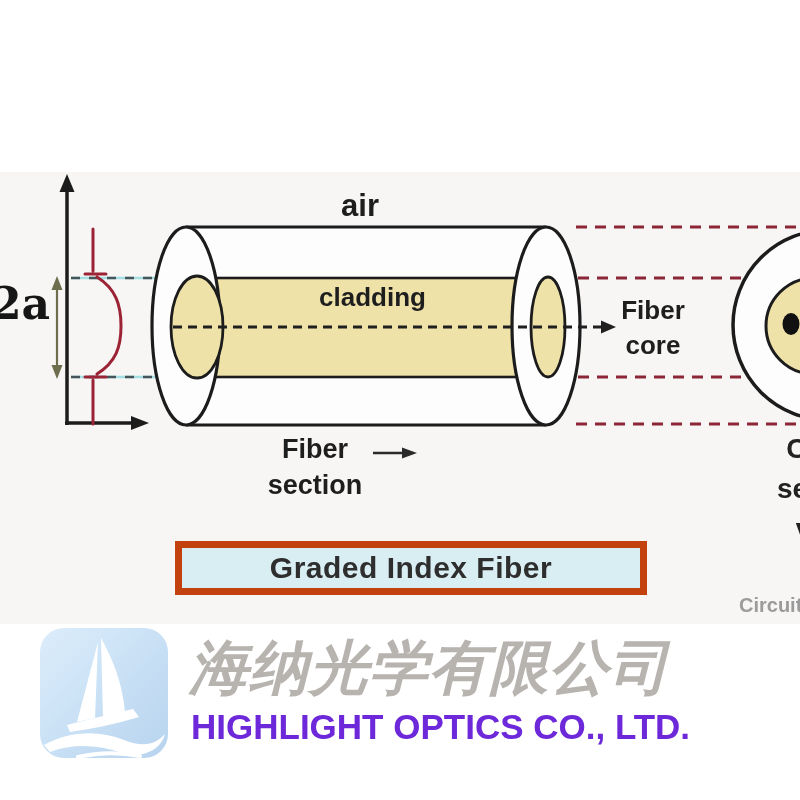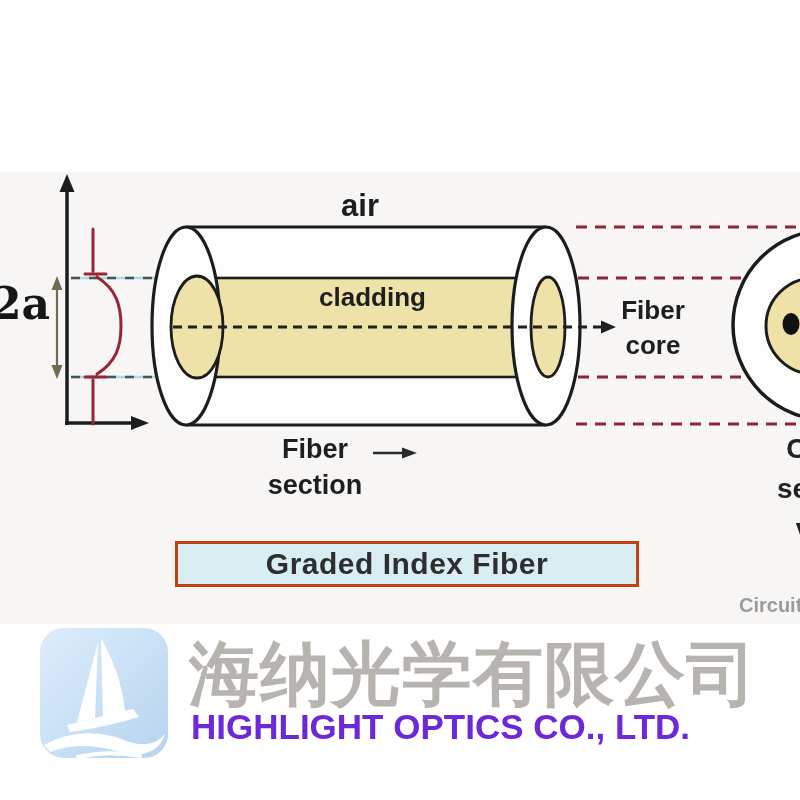--- a/index.html
+++ b/index.html
@@ -12,29 +12,29 @@
   .lbl{color:#1e1e1e;font-weight:600;text-align:center;line-height:1.1;}
   .lbl-air{left:310px;top:189px;width:100px;font-size:31px;}
   .lbl-cladding{left:295px;top:239px;width:155px;font-size:26px;margin-top:44px;}
   .lbl-core{left:307px;top:288px;width:100px;font-size:32px;font-weight:700;}
   .lbl-2a{left:-9px;top:280px;width:60px;font-size:44px;font-weight:600;
           font-family:"DejaVu Serif","Liberation Serif",serif;color:#161616;text-align:left;}
   .lbl-fiber-axis{left:607px;top:293px;width:92px;font-size:26px;font-weight:700;line-height:35px;}
   .lbl-fiber-length{left:261px;top:431px;width:108px;font-size:27px;font-weight:700;line-height:36px;}
   .caption-box{
     left:175px;top:541px;width:458px;height:40px;
-    background:#d9eef3;border:3px solid #c2410c;
+    background:#d9eef3;border:7px solid #c2410c;
     display:flex;align-items:center;justify-content:center;
     font-size:30px;font-weight:600;color:#2e2e2e;letter-spacing:0.5px;
   }
   .lbl-cross{left:741px;top:429px;width:170px;font-size:28px;font-weight:600;line-height:40px;color:#222;}
   .lbl-cross span{display:block;}
   .credit{left:739px;top:594px;font-size:20px;color:#9b9b9b;white-space:nowrap;font-weight:600;}
-  .wm-cn{left:189px;top:638px;font-size:70px;font-weight:bold;color:#b7b4b0;
-         white-space:nowrap;letter-spacing:1px;line-height:1.05;}
+  .wm-cn{left:189px;top:638px;font-size:59px;font-weight:bold;color:#b7b4b0;
+         white-space:nowrap;letter-spacing:1px;line-height:1.05;font-style:italic;}
   .wm-en{left:191px;top:707px;font-size:35px;font-weight:bold;color:#6d28d9;
          white-space:nowrap;letter-spacing:0px;}
   .logo{
     left:40px;top:628px;width:128px;height:130px;border-radius:24px;
     background:linear-gradient(135deg,#dcedfb 0%,#cbe2f6 45%,#b7d3ee 100%);
   }
 </style>
 </head>
 <body>
 

